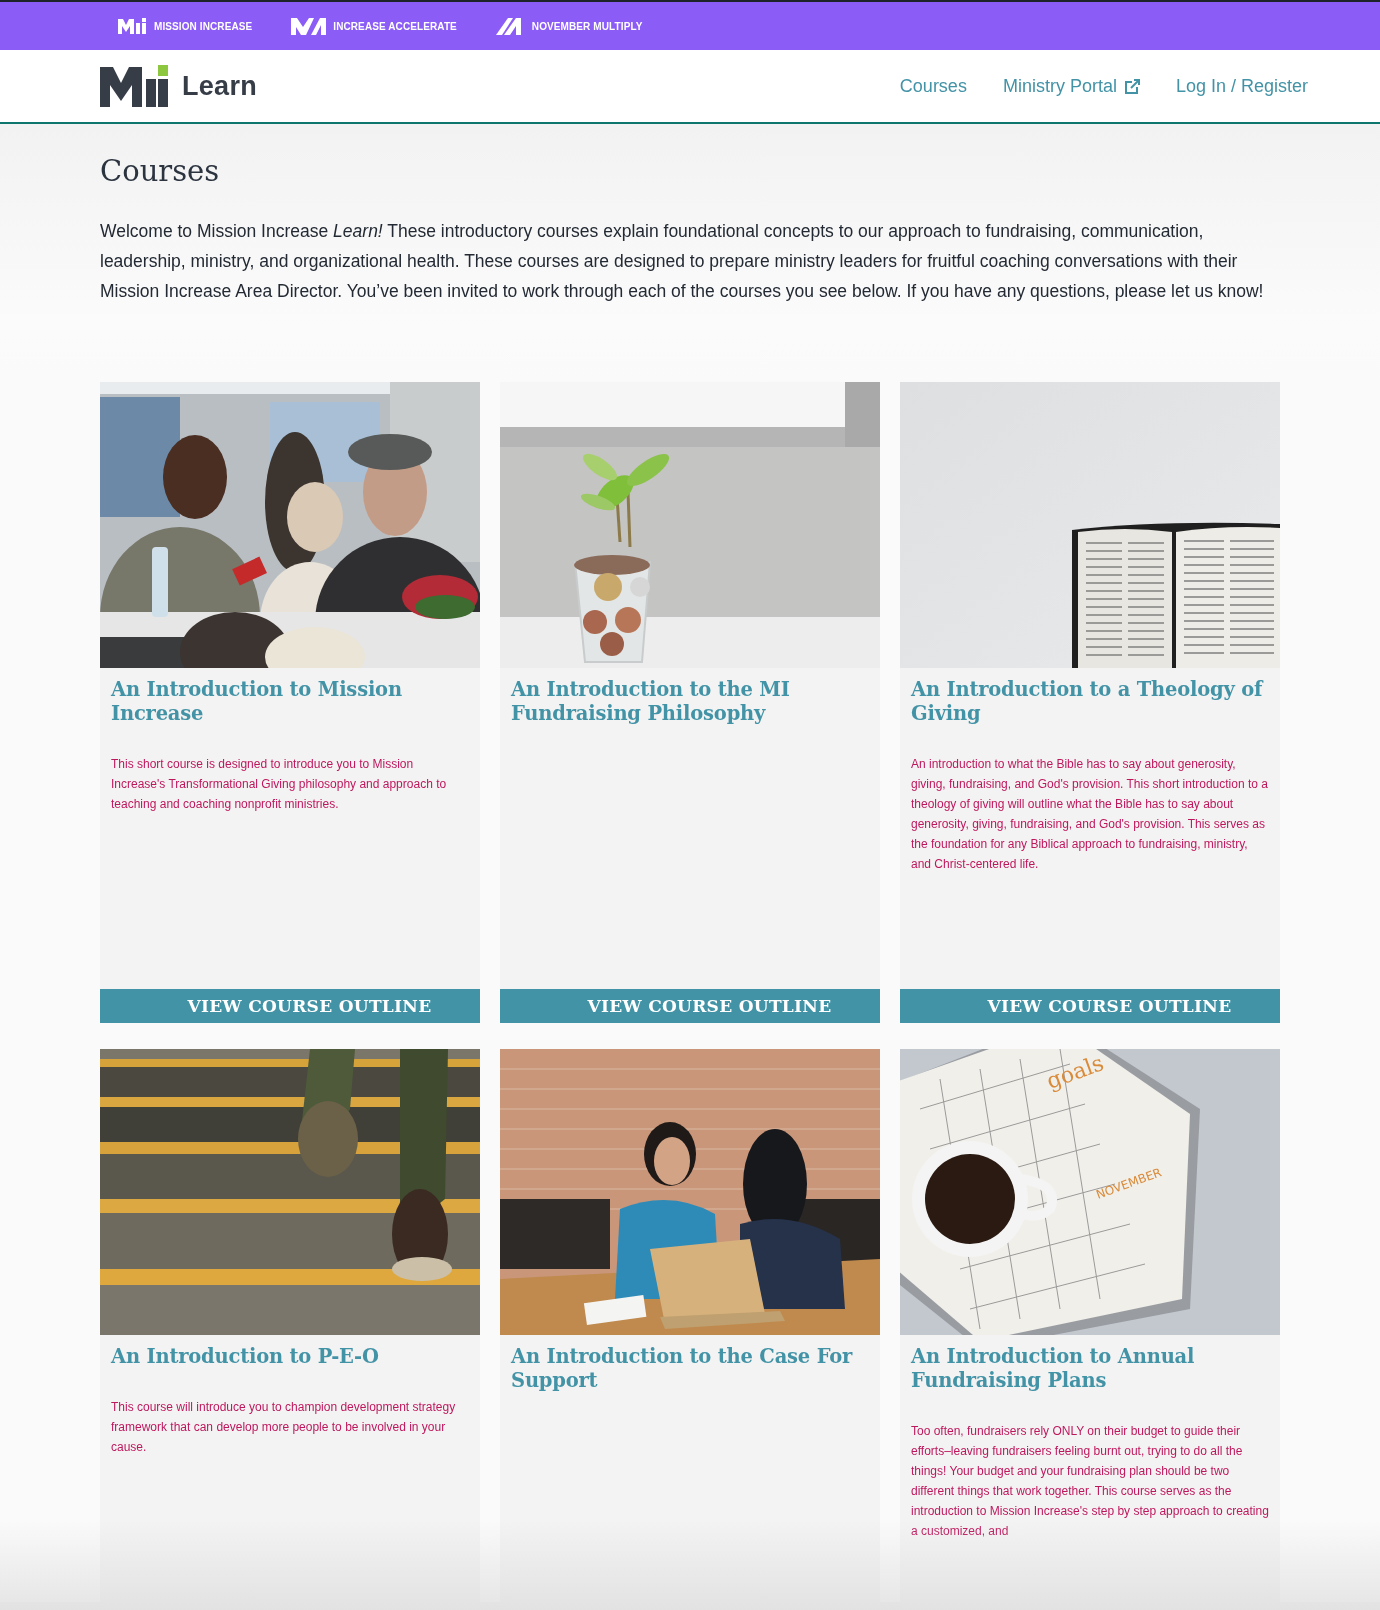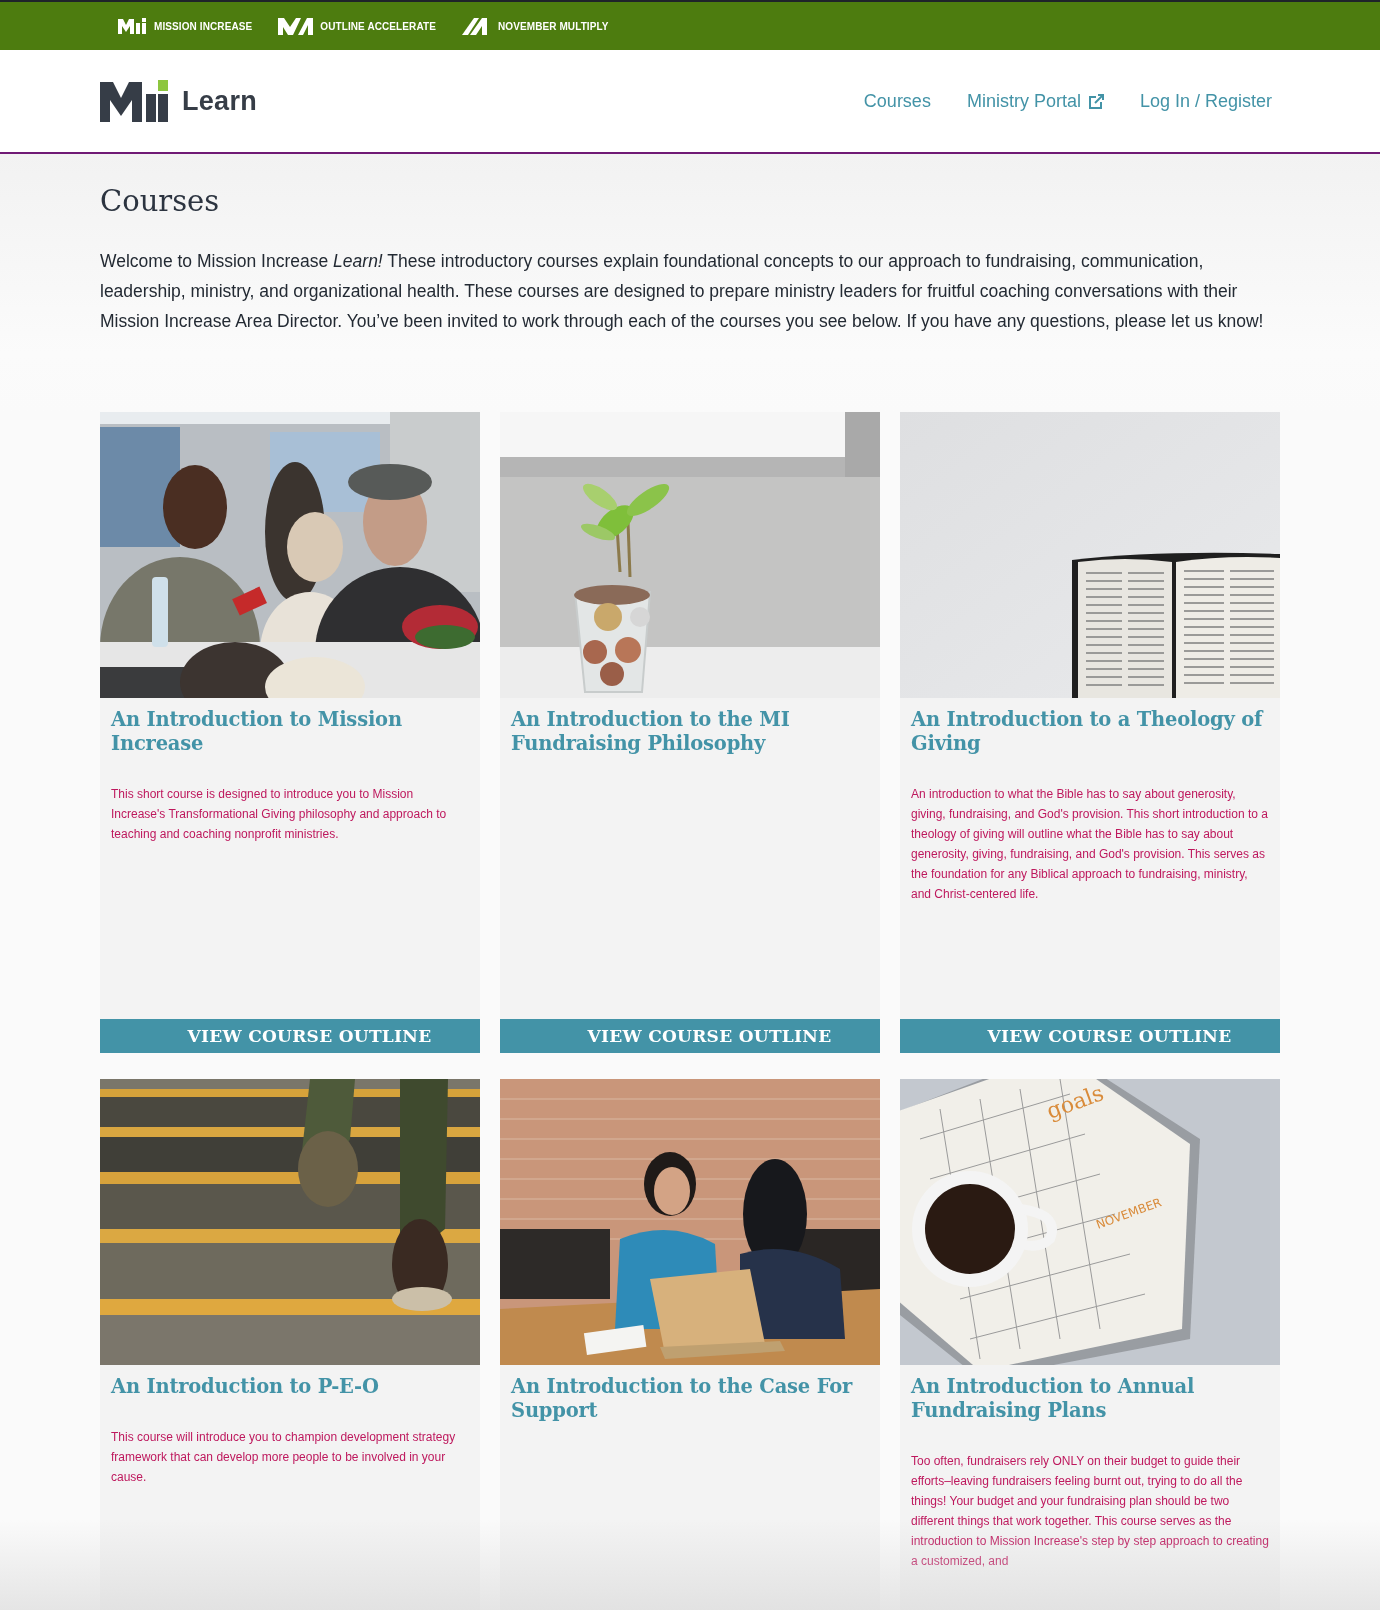--- a/index.html
+++ b/index.html
@@ -6,40 +6,40 @@
   html, body { width: 1380px; height: 1610px; overflow: hidden; }
   body {
     font-family: "Liberation Sans", "DejaVu Sans", sans-serif;
     background: #f3f3f3;
     color: #2c3440;
     position: relative;
   }
   
   .brand-strip {
     height: 50px;
-    background: #4d7c0f;
+    background: #8b5cf6;
     border-top: 2px solid #1e232a;
     display: flex;
     align-items: center;
     padding-left: 118px;
-    gap: 26px;
+    gap: 39px;
   }
   .brand-item {
     display: flex; align-items: center; gap: 6px;
     color: #fff; font-weight: bold; font-size: 10px; letter-spacing: 0.1px;
     text-decoration: none;
   }
   .brand-item svg { display: block; }
   
   .header {
-    height: 104px;
+    height: 74px;
     background: #ffffff;
-    border-bottom: 2px solid #701a75;
+    border-bottom: 2px solid #0f766e;
     display: flex; align-items: center; justify-content: space-between;
-    padding: 0 108px 0 100px;
+    padding: 0 72px 0 100px;
   }
   .logo { display: flex; align-items: center; gap: 12px; text-decoration: none; }
   .logo-text { font-size: 27px; font-weight: bold; color: #363d47; letter-spacing: 0.3px; }
   .nav { display: flex; align-items: center; gap: 36px; }
   .nav a {
     color: #4393a7; text-decoration: none; font-size: 18px;
     display: flex; align-items: center; gap: 8px;
   }
   
   .intro {
@@ -107,21 +107,21 @@
       <rect x="24" y="5" width="4" height="11" fill="#fff"></rect>
       <rect x="24" y="0" width="4" height="4" fill="#fff"></rect>
     </svg>
     <span>MISSION INCREASE</span>
   </a>
   <a class="brand-item">
     <svg width="36" height="18" viewBox="0 0 36 18">
       <path d="M0 18V1h6l6 9 6-9h5l-8 17h-5l-5-8v8z" fill="#fff"></path>
       <path d="M20 18l9-17h6v17h-5V8l-5 10z" fill="#fff"></path>
     </svg>
-    <span>OUTLINE ACCELERATE</span>
+    <span>INCREASE ACCELERATE</span>
   </a>
   <a class="brand-item">
     <svg width="30" height="18" viewBox="0 0 30 18">
       <path d="M0 18L12 1h5L6 18z" fill="#fff"></path>
       <path d="M8 18L20 1h5v17h-5V9l-6 9z" fill="#fff"></path>
     </svg>
     <span>NOVEMBER MULTIPLY</span>
   </a>
 </div>
 

